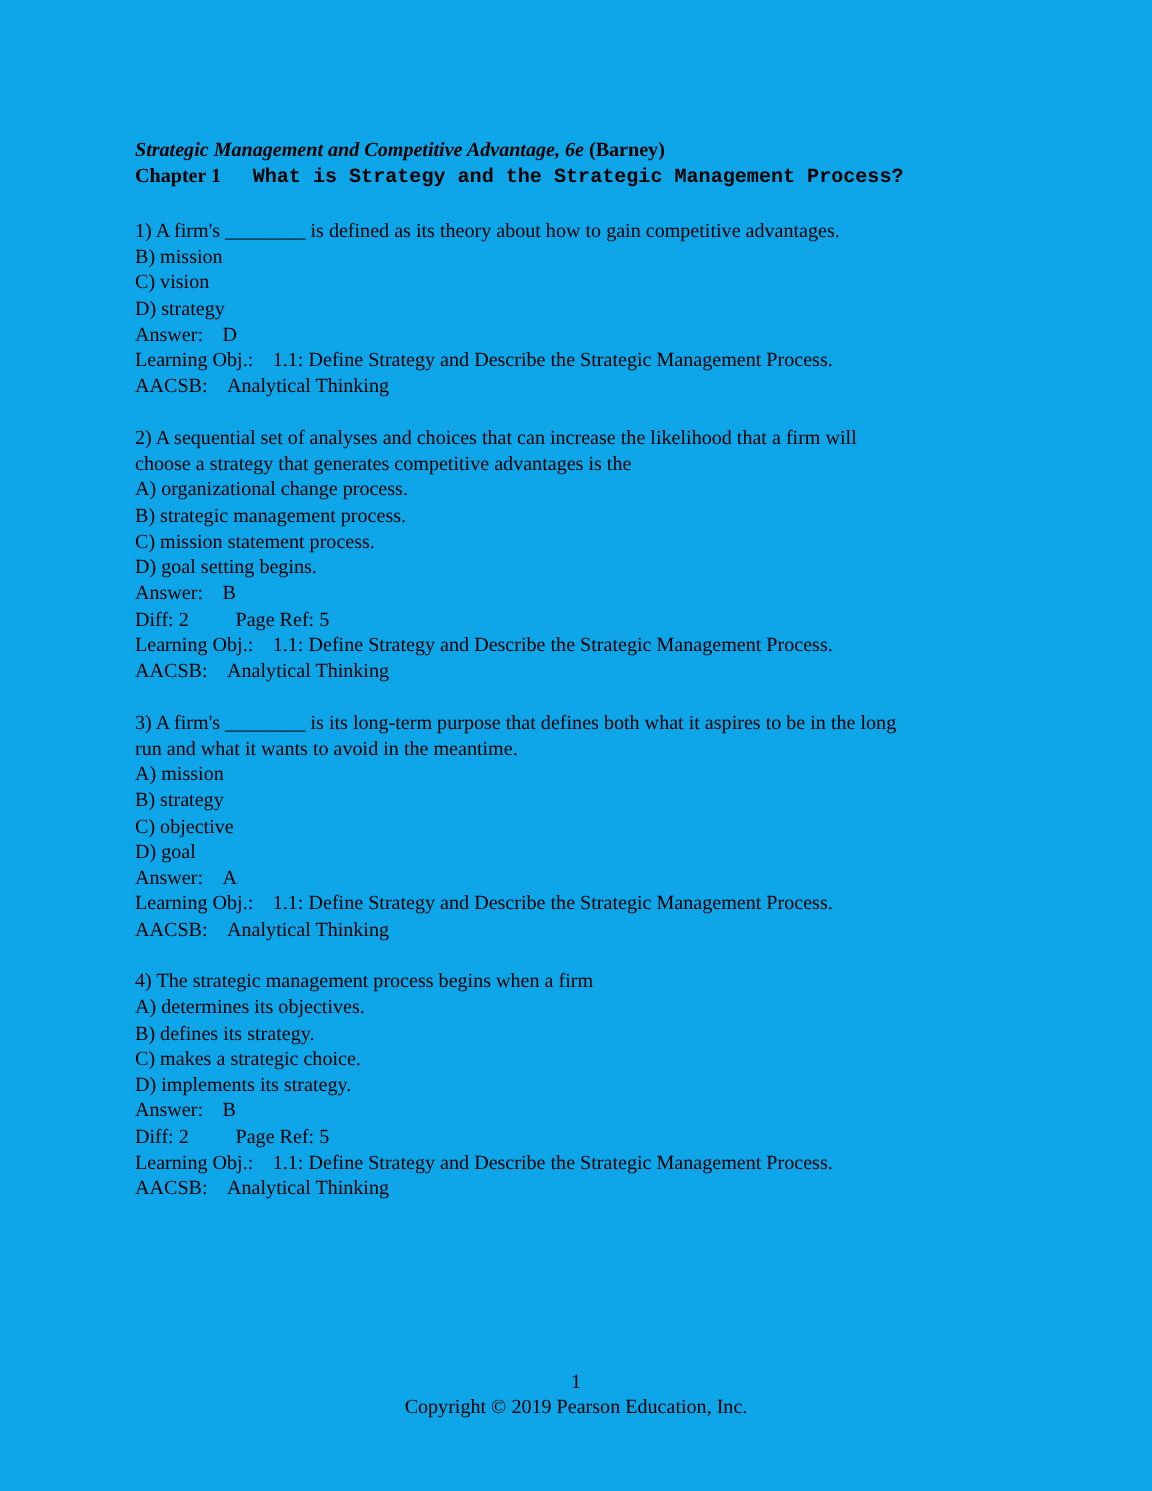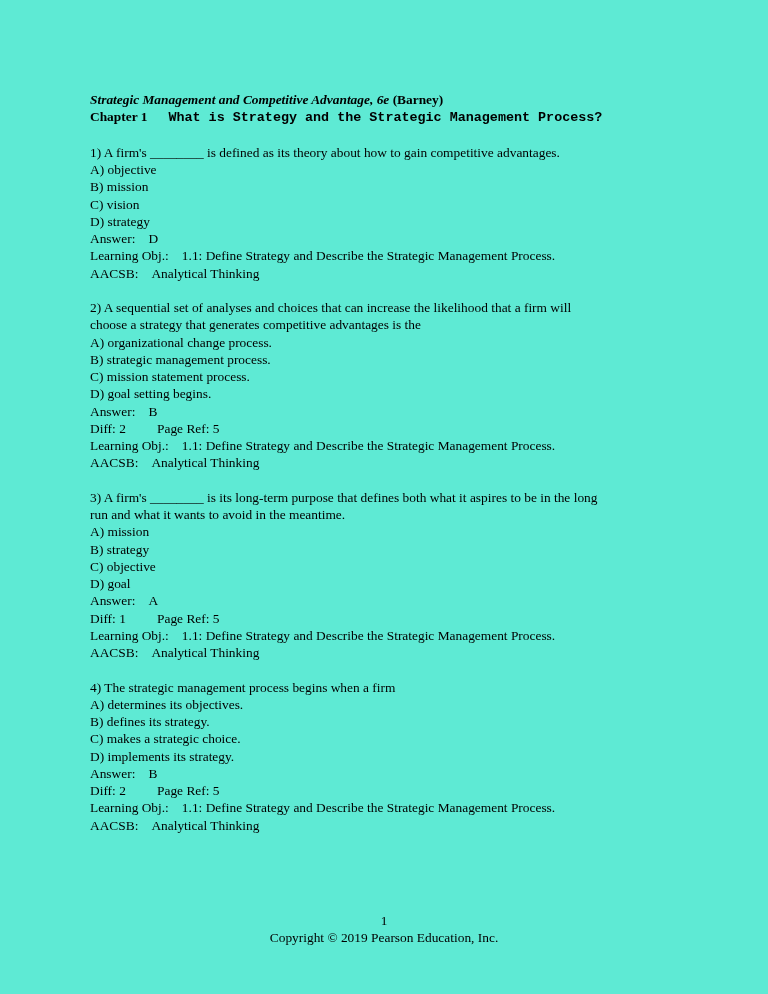--- a/index.html
+++ b/index.html
@@ -4,21 +4,21 @@
 <style>
   html, body {
     margin: 0;
     padding: 0;
     background: #ffffff;
   }
   #page {
     position: relative;
     width: 768px;
     height: 994px;
-    background: #5eead4;
+    background: #0ea5e9;
     color: #000000;
     font-family: "Liberation Serif", "DejaVu Serif", serif;
     font-size: 13.4px;
     line-height: 17.25px;
     overflow: hidden;
   }
   #content {
     position: absolute;
     top: 91px;
     left: 90px;
@@ -45,21 +45,20 @@
 <div id="page">
   <div id="content">
 
     <div class="hdr block">
       <div class="line"><span class="book-title">Strategic Management and Competitive Advantage, 6e</span><span> (Barney)</span></div>
       <div class="line"><span>Chapter 1</span><span class="chapter-title">What is Strategy and the Strategic Management Process?</span></div>
     </div>
 
     <div class="block">
       <div class="line">1) A firm's ________ is defined as its theory about how to gain competitive advantages.</div>
-      <div class="line">A) objective</div>
       <div class="line">B) mission</div>
       <div class="line">C) vision</div>
       <div class="line">D) strategy</div>
       <div class="line"><span>Answer:</span><span class="val-gap">D</span></div>
       <div class="line"><span>Learning Obj.:</span><span class="val-gap">1.1: Define Strategy and Describe the Strategic Management Process.</span></div>
       <div class="line"><span>AACSB:</span><span class="val-gap">Analytical Thinking</span></div>
     </div>
 
     <div class="block">
       <div class="line">2) A sequential set of analyses and choices that can increase the likelihood that a firm will</div>
@@ -75,21 +74,20 @@
     </div>
 
     <div class="block">
       <div class="line">3) A firm's ________ is its long-term purpose that defines both what it aspires to be in the long</div>
       <div class="line">run and what it wants to avoid in the meantime.</div>
       <div class="line">A) mission</div>
       <div class="line">B) strategy</div>
       <div class="line">C) objective</div>
       <div class="line">D) goal</div>
       <div class="line"><span>Answer:</span><span class="val-gap">A</span></div>
-      <div class="line"><span class="diff-label">Diff: 1</span><span>Page Ref: 5</span></div>
       <div class="line"><span>Learning Obj.:</span><span class="val-gap">1.1: Define Strategy and Describe the Strategic Management Process.</span></div>
       <div class="line"><span>AACSB:</span><span class="val-gap">Analytical Thinking</span></div>
     </div>
 
     <div class="block">
       <div class="line">4) The strategic management process begins when a firm</div>
       <div class="line">A) determines its objectives.</div>
       <div class="line">B) defines its strategy.</div>
       <div class="line">C) makes a strategic choice.</div>
       <div class="line">D) implements its strategy.</div>

